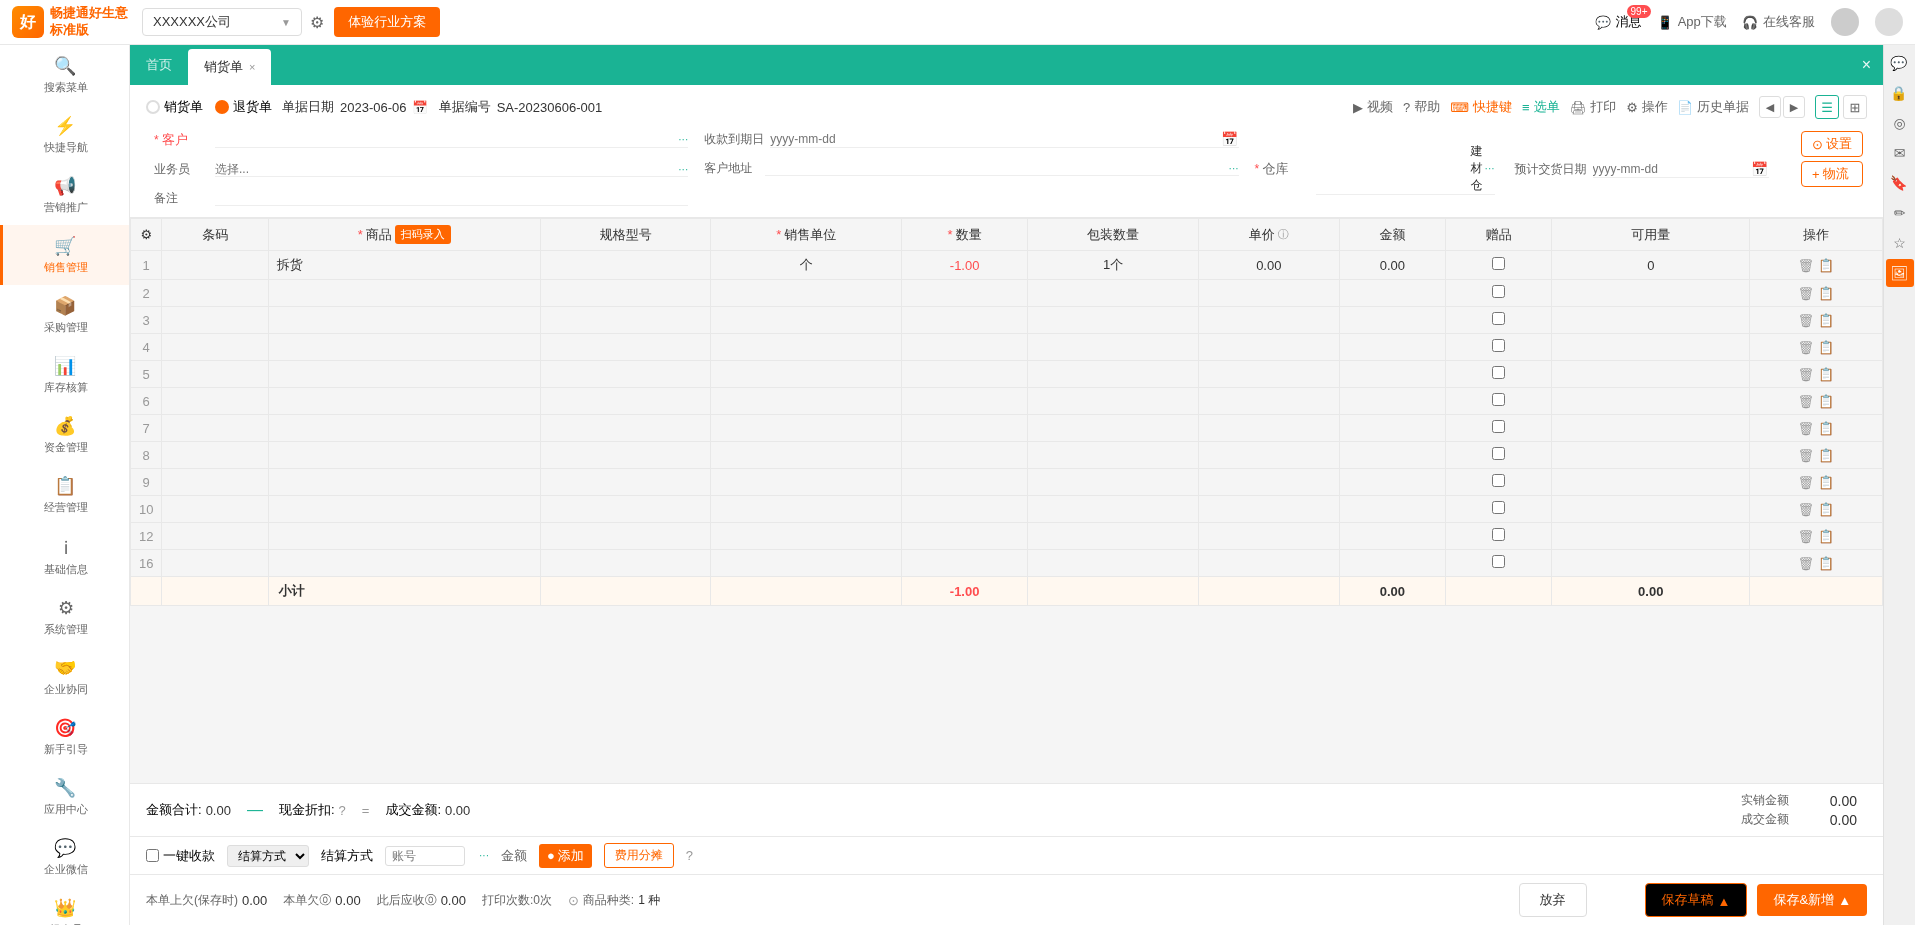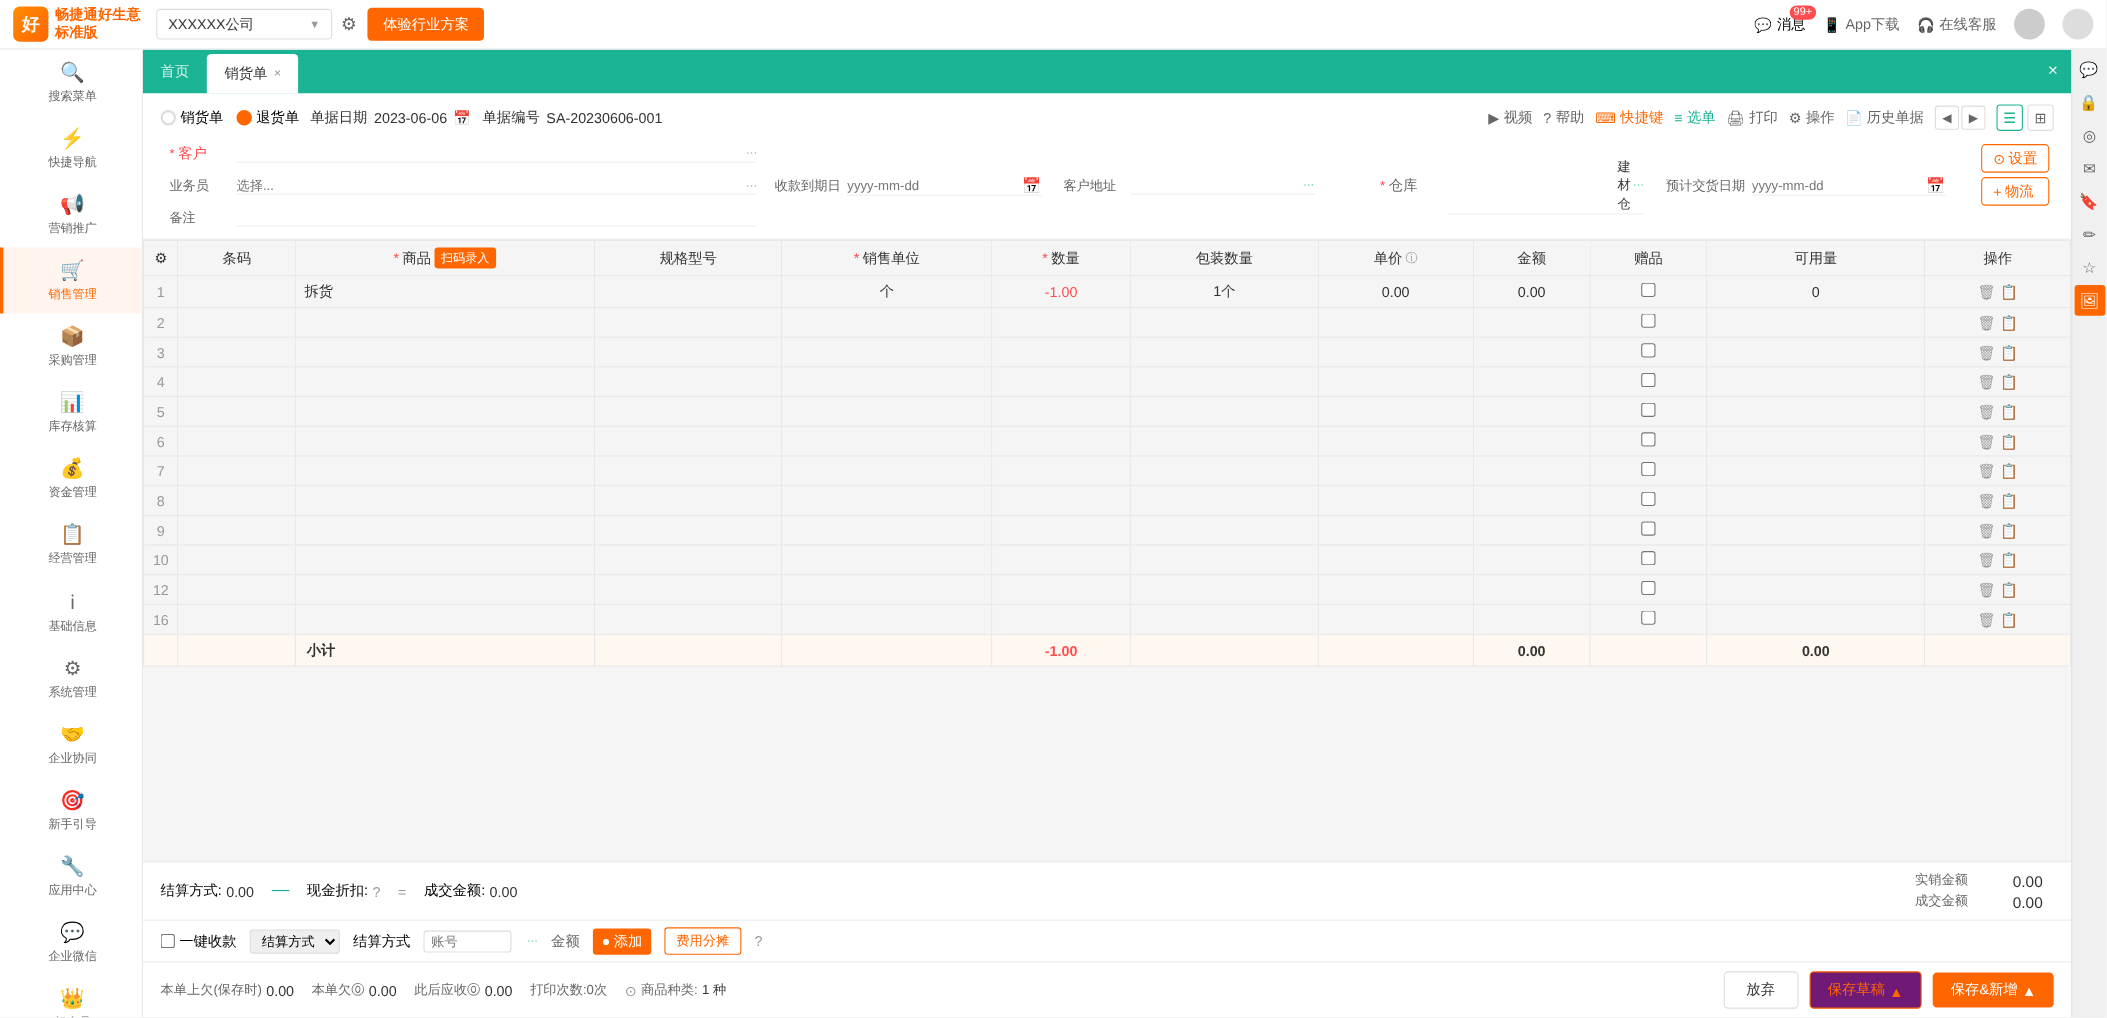--- a/index.html
+++ b/index.html
@@ -84,21 +84,21 @@
     .checkbox-item { display: flex; align-items: center; gap: 4px; }
     .select-small { border: 1px solid #ddd; border-radius: 3px; padding: 2px 6px; font-size: 12px; }
     .input-small { border: 1px solid #ddd; border-radius: 3px; padding: 2px 6px; font-size: 12px; width: 80px; }
     .add-btn { background: #ff6600; color: #fff; border: none; border-radius: 3px; padding: 3px 8px; cursor: pointer; font-size: 12px; display: flex; align-items: center; gap: 3px; }
     .expense-split-btn { border: 1px solid #ff6600; color: #ff6600; background: #fff; border-radius: 3px; padding: 3px 10px; cursor: pointer; font-size: 12px; }
     .question-icon { color: #999; cursor: pointer; }
     .footer-bottom { display: flex; align-items: center; padding: 8px 16px; gap: 20px; }
     .footer-info { display: flex; align-items: center; gap: 16px; flex: 1; }
     .footer-actions { display: flex; align-items: center; gap: 10px; }
     .discard-btn { border: 1px solid #ddd; background: #fff; color: #333; border-radius: 4px; padding: 7px 20px; cursor: pointer; font-size: 13px; }
-    .save-draft-btn { border: 1px solid #ff6600; background: #701a75; color: #ff6600; border-radius: 4px; padding: 7px 16px; cursor: pointer; font-size: 13px; display: flex; align-items: flex-end; gap: 4px; }
+    .save-draft-btn { border: 1px solid #ff6600; background: #000000; color: #ff6600; border-radius: 4px; padding: 7px 16px; cursor: pointer; font-size: 13px; display: flex; align-items: flex-end; gap: 4px; margin-left: 48px; }
     .save-new-btn { background: #ff6600; color: #fff; border: none; border-radius: 4px; padding: 7px 16px; cursor: pointer; font-size: 13px; display: flex; align-items: center; gap: 4px; }
     .amount-summary { display: flex; flex-direction: column; gap: 2px; text-align: right; }
     .amount-row { display: flex; align-items: center; gap: 8px; justify-content: flex-end; }
     .amount-label { color: #666; font-size: 12px; }
     .amount-value { color: #333; font-size: 14px; min-width: 60px; text-align: right; }
 
     
     .right-panel { width: 32px; background: #f0f0f0; display: flex; flex-direction: column; align-items: center; padding: 4px 0; gap: 2px; border-left: 1px solid #e0e0e0; flex-shrink: 0; }
     .right-panel-btn { width: 28px; height: 28px; display: flex; align-items: center; justify-content: center; cursor: pointer; color: #666; border-radius: 3px; font-size: 14px; }
     .right-panel-btn.orange { background: #ff6600; color: #fff; }
@@ -306,21 +306,21 @@
             </div>
           </div>
           <div class="field-group">
             <span class="f-label">备注</span>
             <div class="f-input-wrap">
               <input class="f-input" placeholder="" style="">
             </div>
           </div>
         </div>
 
-        <div style="display:flex;gap:4px;">
+        <div style="display:flex;flex-direction:column;gap:4px;">
           <div class="field-group">
             <span class="f-label">收款到期日</span>
             <div class="f-input-wrap">
               <input class="f-input" placeholder="yyyy-mm-dd" style="color: rgb(204, 204, 204);">
               <span class="f-cal">📅</span>
             </div>
           </div>
           <div class="field-group">
             <span class="f-label">客户地址</span>
             <div class="f-input-wrap">
@@ -678,21 +678,21 @@
             </tr>
           </tfoot>
         </table>
       </div>
     </div>
 
     <div class="footer-area">
 
       <div class="footer-summary">
         <div class="summary-item">
-          <span>结算方式:</span>
+          <span>金额合计:</span>
           <span style="color:#333;">0.00</span>
         </div>
         <span class="minus-btn">—</span>
         <div class="summary-item">
           <span>现金折扣:</span>
           <span style="color:#999;cursor:pointer;">?</span>
         </div>
         <span class="equals-sign">=</span>
         <div class="summary-item">
           <span>成交金额:</span>

